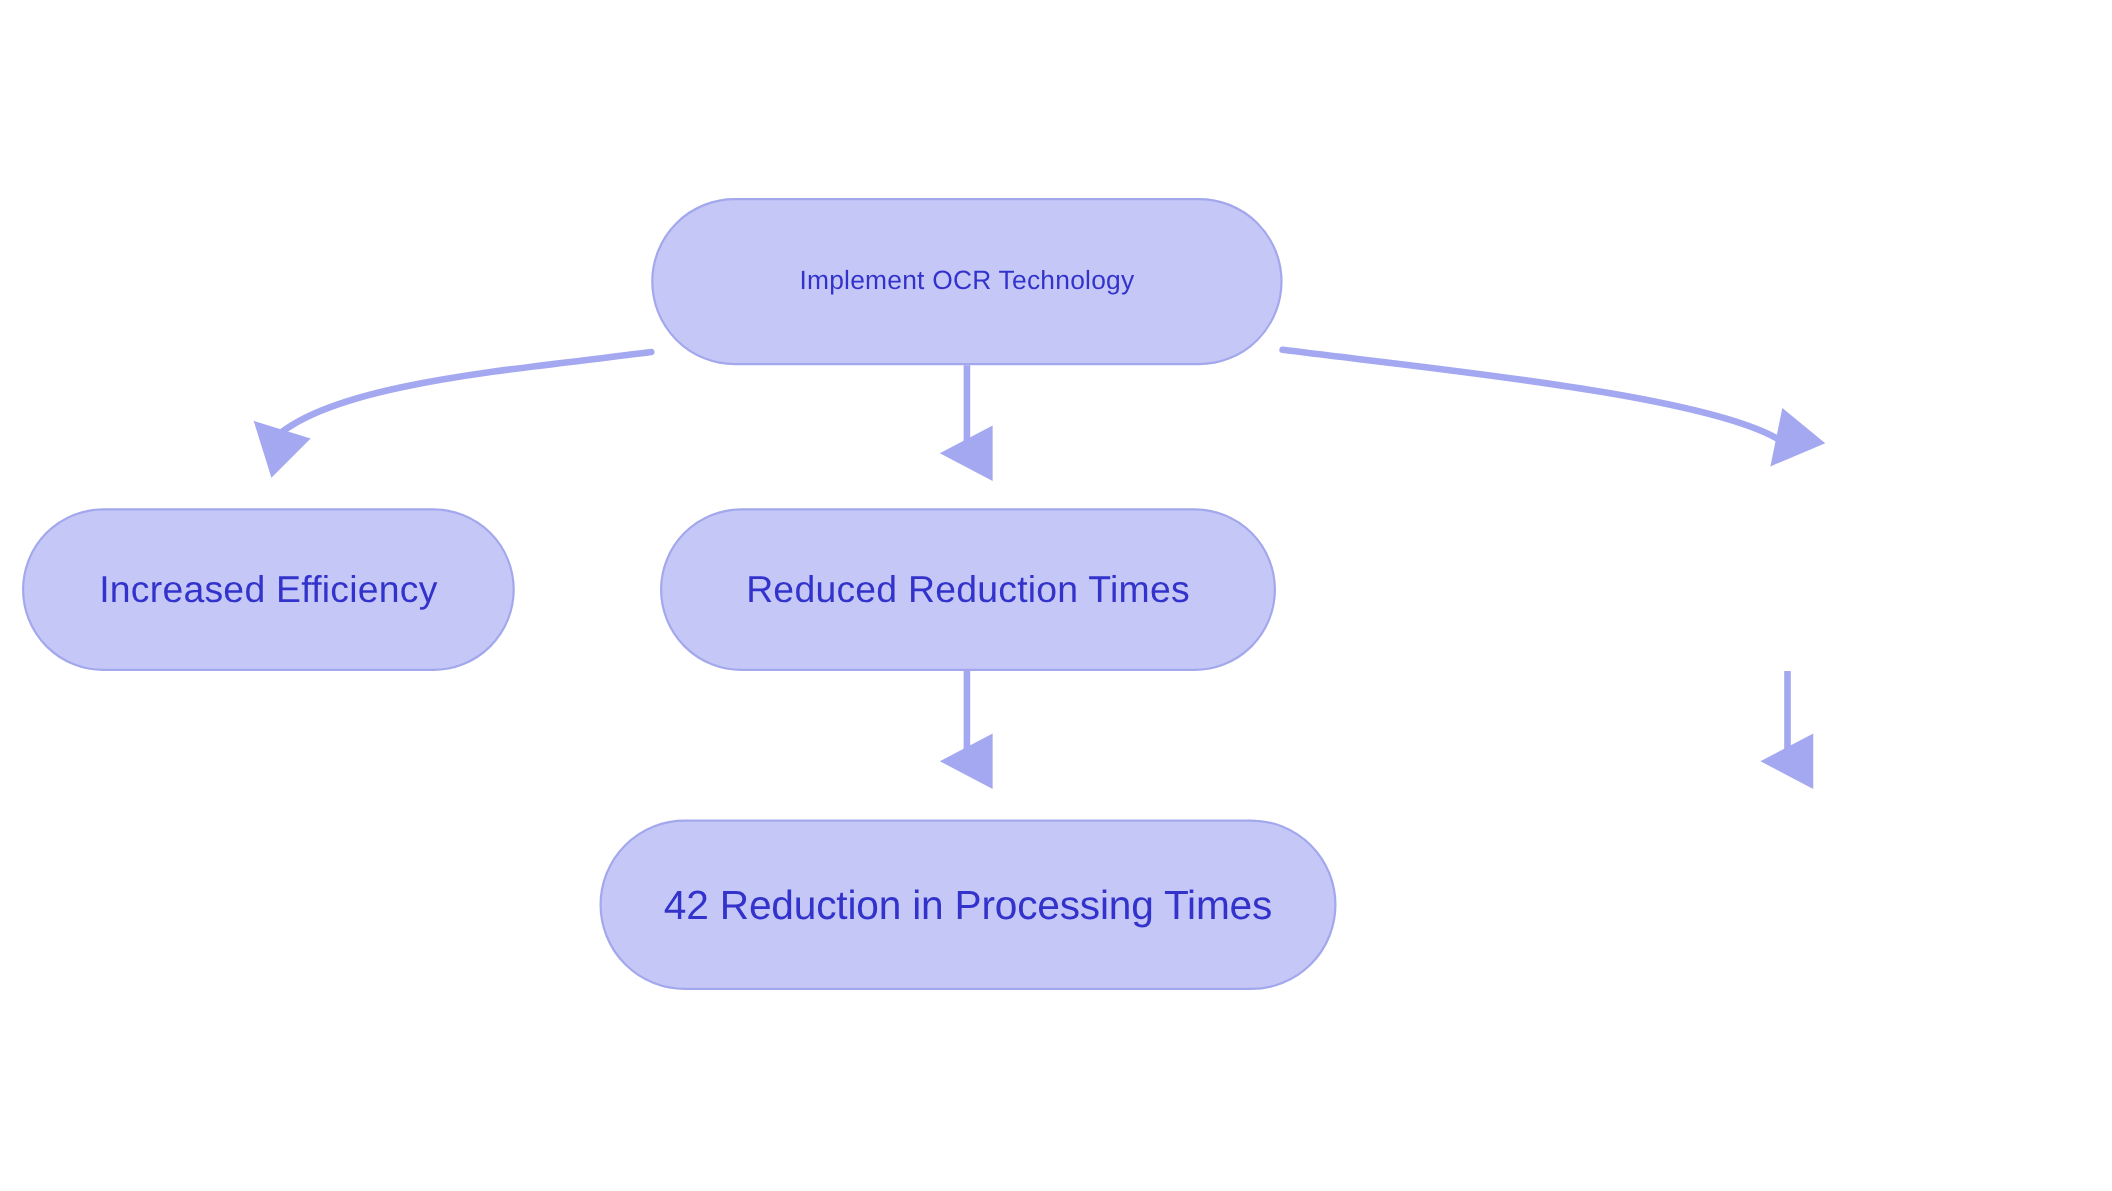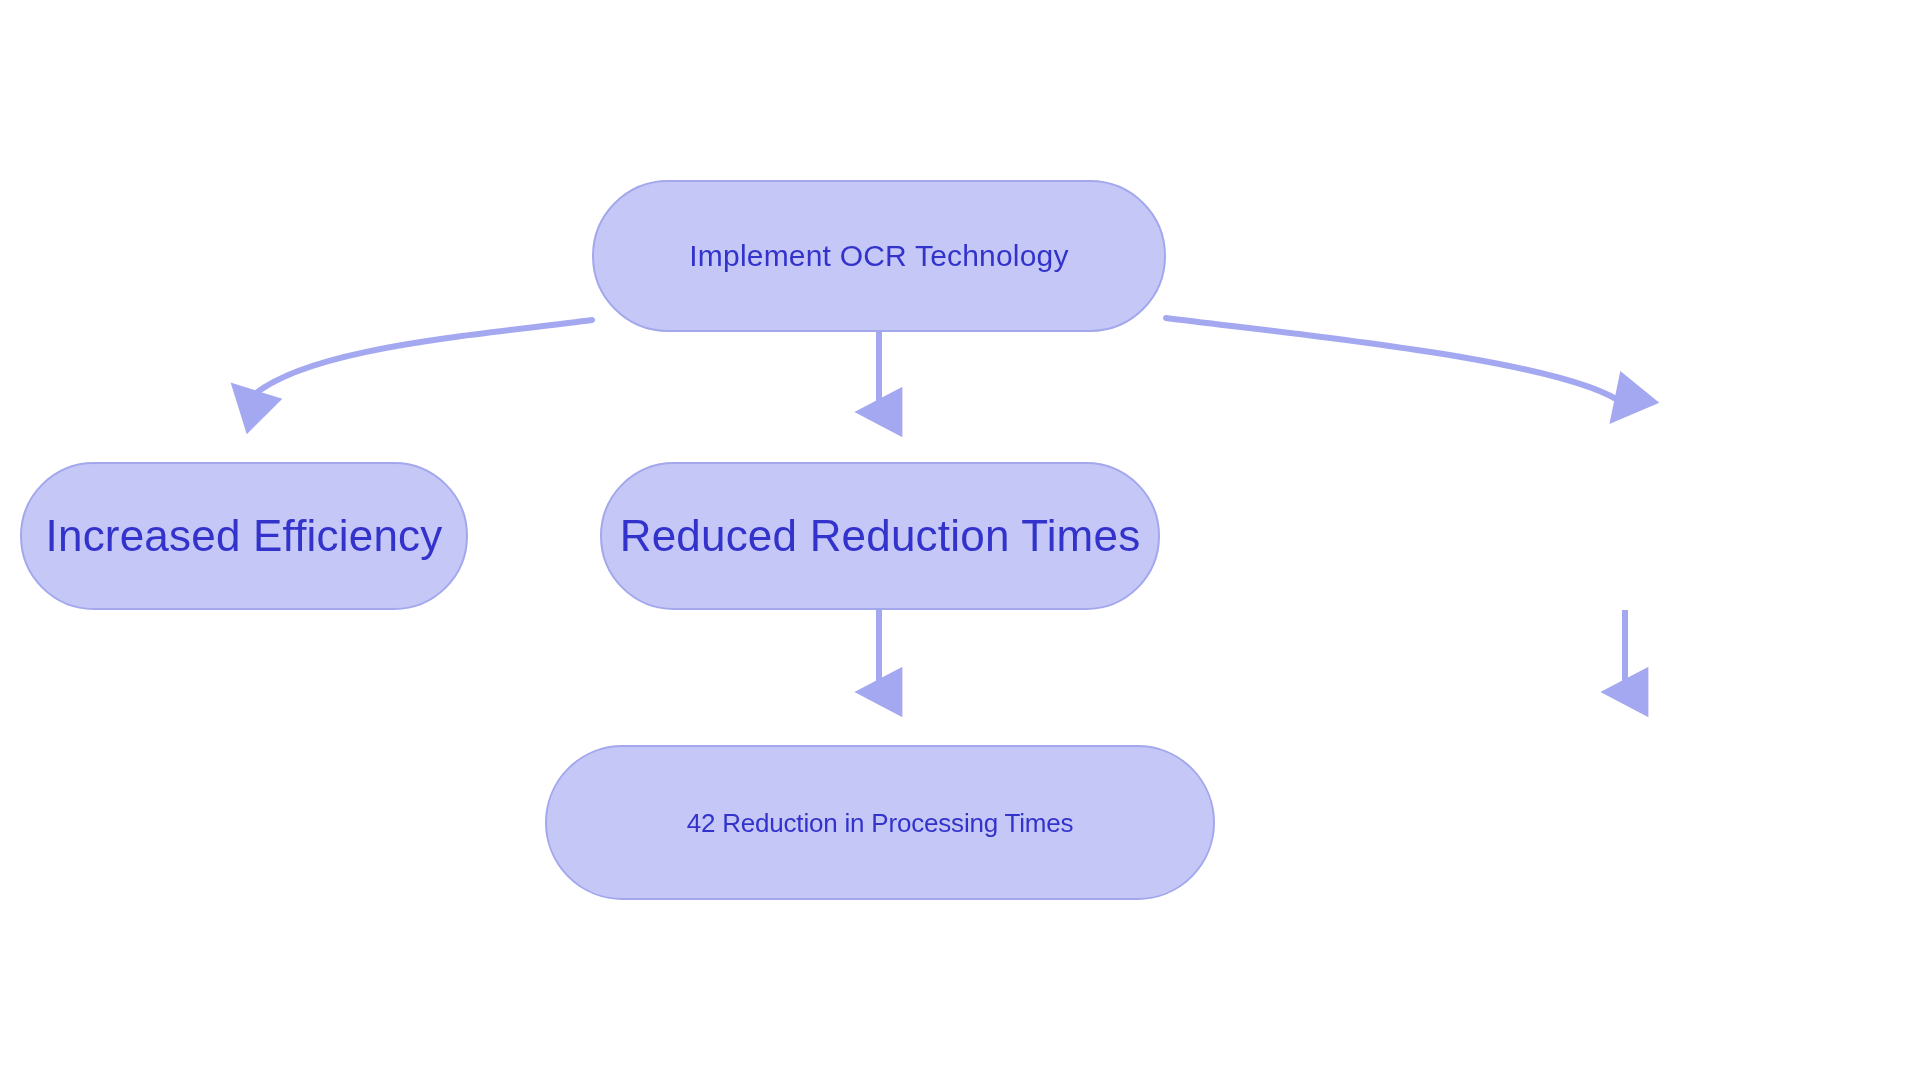--- a/index.html
+++ b/index.html
@@ -34,29 +34,29 @@
     display: flex;
     align-items: center;
     justify-content: center;
     background: #c5c8f7;
     border: 2px solid #a3a8ed;
     border-radius: 9999px;
     color: #3333cc;
     white-space: nowrap;
   }
   .node-label {
-    font-size: 44px;
+    font-size: 34px;
     line-height: 1;
     color: #3333cc;
     font-weight: 400;
     letter-spacing: 0.2px;
     padding: 0 26px;
   }
-  .node-root .node-label { font-size: 30px; }
-  .node-leaf-wide .node-label { font-size: 26px; letter-spacing: -0.2px; }
+  .node-root .node-label { font-size: 24px; }
+  .node-leaf-wide .node-label { font-size: 37px; letter-spacing: -0.2px; }
 </style>
 </head>
 <body>
 
 <div id="flowchart-root">
 
   <svg id="edge-layer" viewBox="0 0 1920 1083" width="1920" height="1083">
     <defs>
       <marker id="arrowhead" markerWidth="9" markerHeight="9" refX="4.2" refY="4.5" orient="auto" markerUnits="strokeWidth">
         <path d="M 0 0.6 L 8.4 0.6 L 4.2 8.6 z" fill="#a3a8f0"></path>

